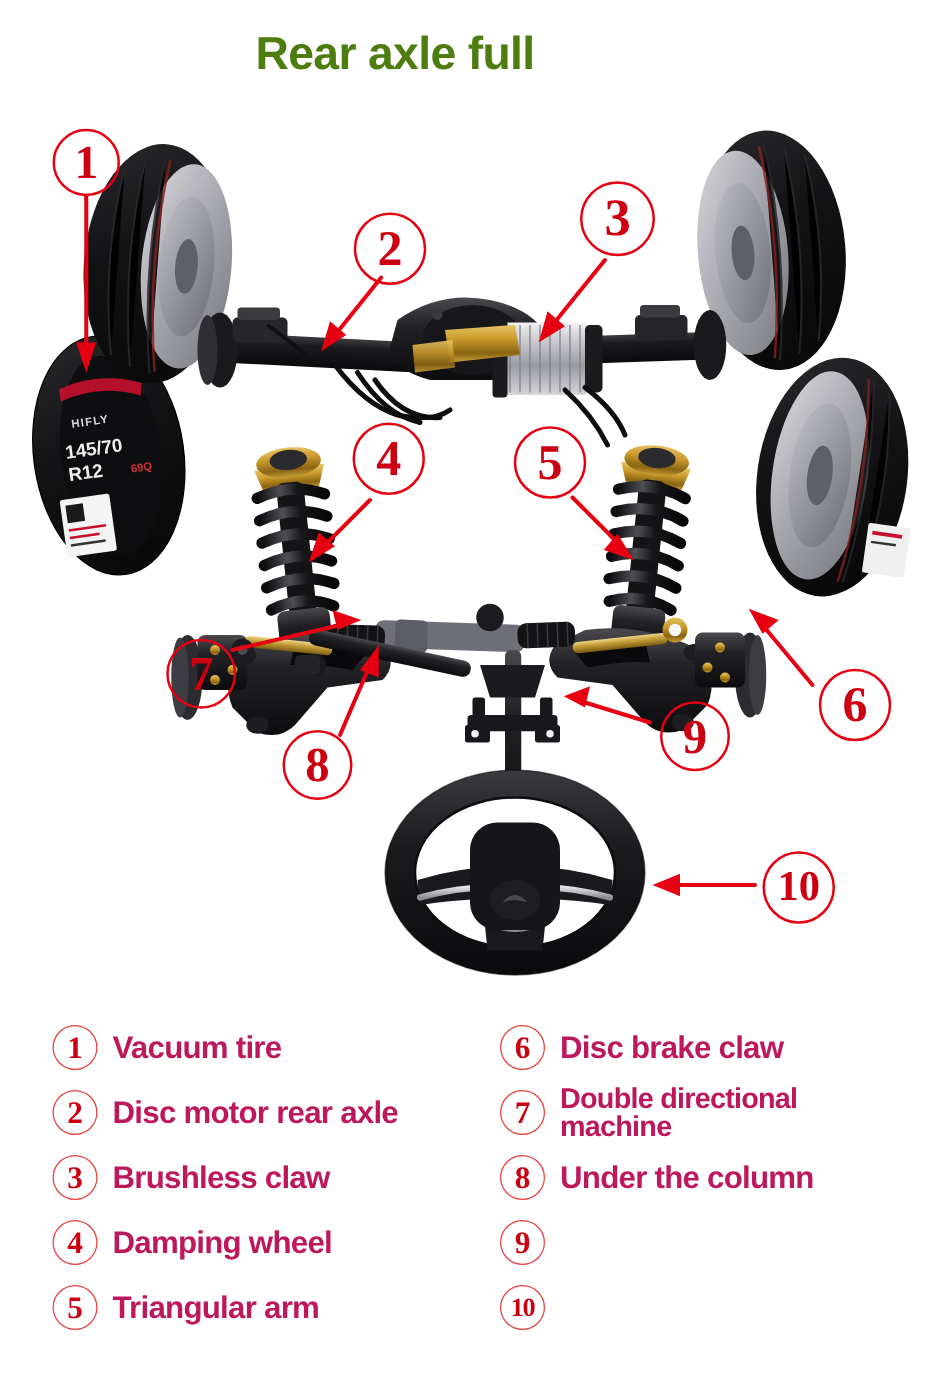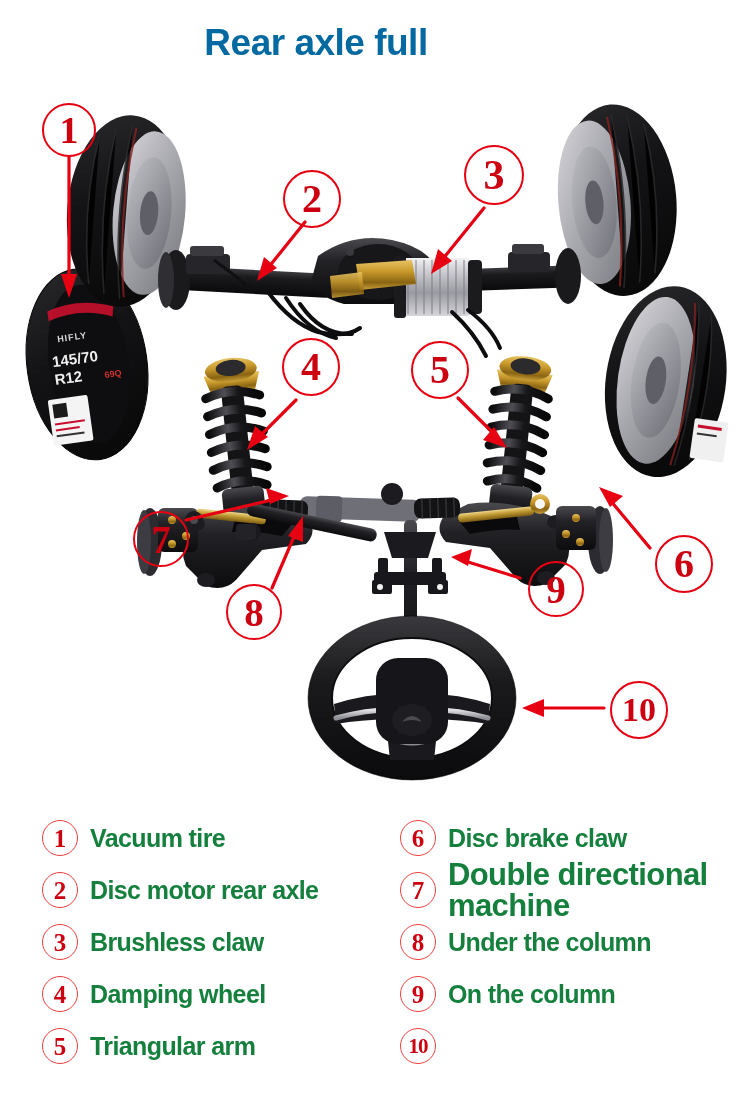--- a/index.html
+++ b/index.html
@@ -10,21 +10,21 @@
     overflow: hidden;
   }
   #page { position: relative; width: 750px; height: 1098px; background: #fff; }
 
   
   .title {
     position: absolute; top: 22px; left: 0; width: 632px;
     text-align: center;
     font-size: 37px; font-weight: bold;
     letter-spacing: -0.5px;
-    color: #0369a1;
+    color: #4d7c0f;
     font-family: "Liberation Sans", sans-serif;
   }
 
   
   .stage { position: absolute; top: 80px; left: 0; width: 750px; height: 730px; }
   .stage svg { display: block; }
 
   
   .callout {
     position: absolute;
@@ -57,27 +57,27 @@
     font-weight: bold;
     font-size: 25px;
     display: flex; align-items: center; justify-content: center;
     line-height: 1;
   }
   .legend-num.wide { font-size: 21px; letter-spacing: -1px; }
   .legend-label {
     margin-left: 12px;
     font-size: 25px;
     font-weight: bold;
-    color: #15803d;
+    color: #be185d;
     letter-spacing: -0.6px;
     white-space: pre-line;
     line-height: 1.05;
     font-family: "Liberation Sans", sans-serif;
   }
-  .legend-row.two-line .legend-label { font-size: 31px; line-height: 1.0; }
+  .legend-row.two-line .legend-label { font-size: 23px; line-height: 1.0; }
 </style>
 </head>
 <body>
 
 <div id="page">
 
   <div class="title">Rear axle full</div>
 
   <div class="stage">
     <svg width="750" height="730" viewBox="0 0 750 730">
@@ -502,21 +502,20 @@
         <div class="legend-num">7</div>
         <div class="legend-label">Double directional
 machine</div>
       </div>
       <div class="legend-row">
         <div class="legend-num">8</div>
         <div class="legend-label">Under the column</div>
       </div>
       <div class="legend-row">
         <div class="legend-num">9</div>
-        <div class="legend-label">On the column</div>
       </div>
       <div class="legend-row">
         <div class="legend-num wide">10</div>
       </div>
     </div>
 
   </div>
 </div>
 
 </body></html>

